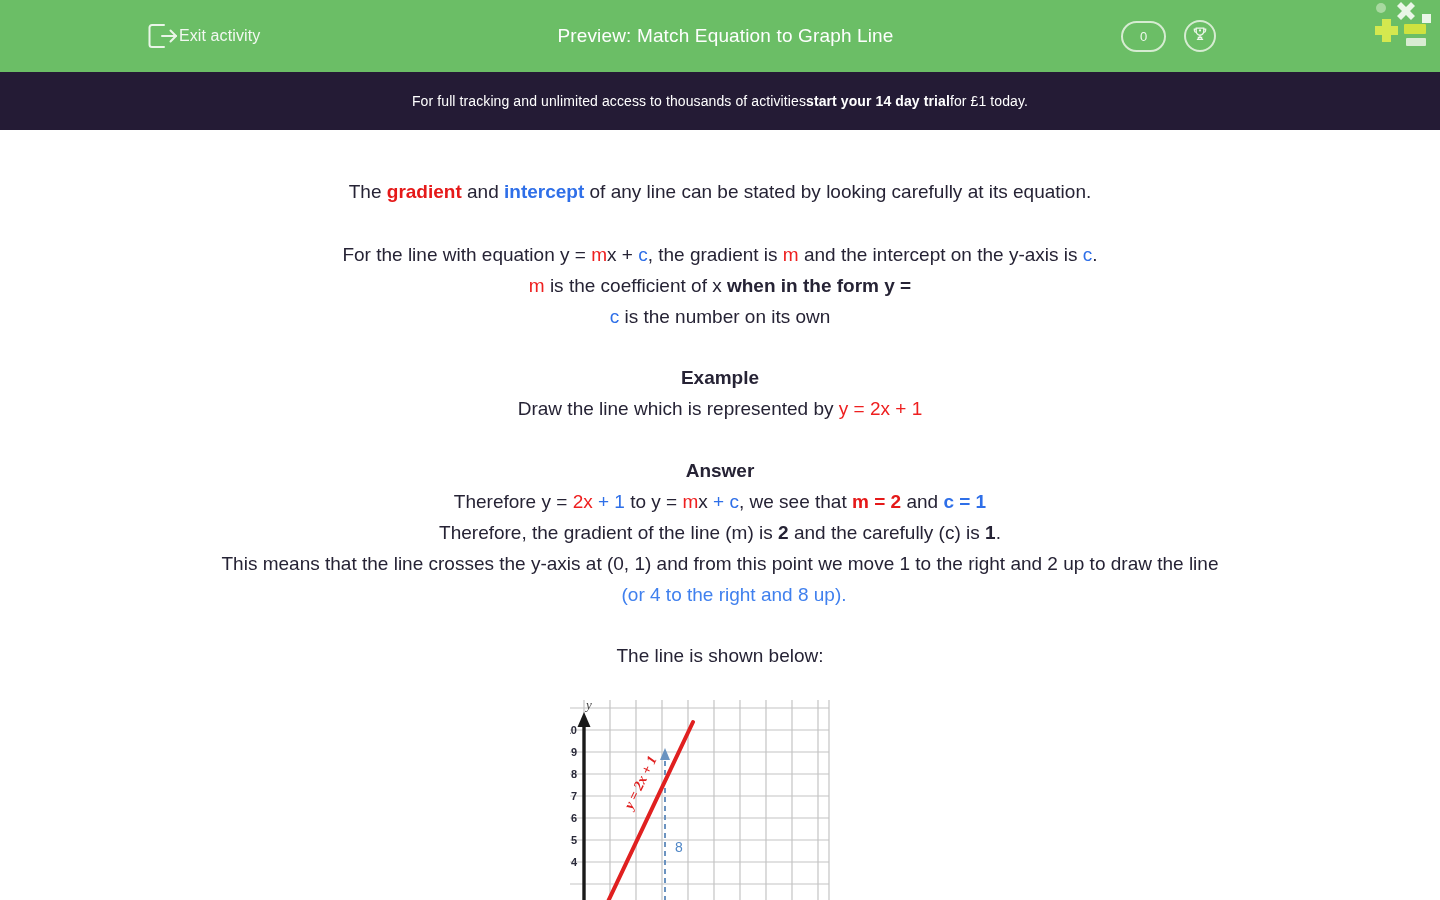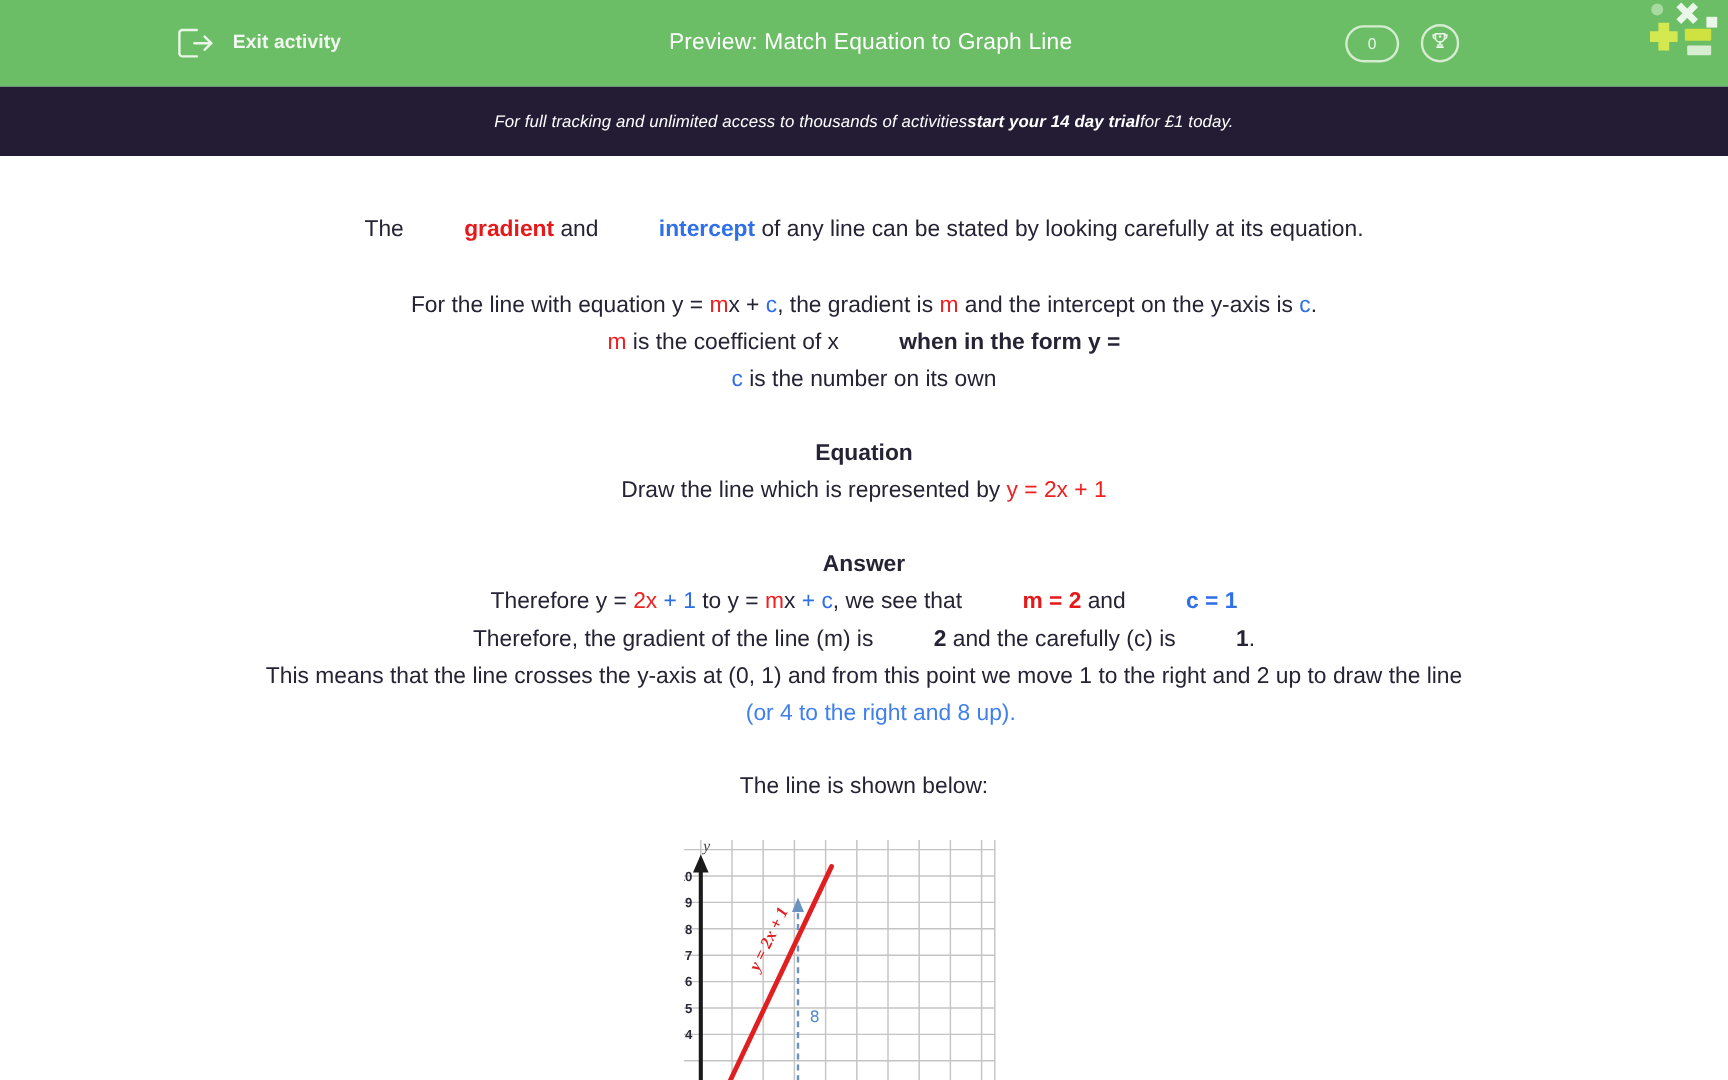--- a/index.html
+++ b/index.html
@@ -19,23 +19,22 @@
     display: flex;
     align-items: center;
   }
   .exit-activity {
     position: absolute;
     left: 148px;
     top: 0;
     height: 72px;
     display: flex;
     align-items: center;
-    gap: 16px;
+    gap: 1px;
     cursor: pointer;
-    font-weight: bold;
   }
   .exit-icon { width: 30px; height: 26px; display: block; }
   .exit-label {
     color: #f2f8f1;
     font-size: 16px;
     letter-spacing: 0.1px;
     white-space: nowrap;
   }
   .header-title {
     position: absolute;
@@ -85,35 +84,34 @@
   
   .promo-banner {
     height: 58px;
     background: #241B35;
     display: flex;
     align-items: center;
     justify-content: center;
     color: #ffffff;
     font-size: 14px;
     letter-spacing: 0.1px;
-    font-style: italic;
   }
   .promo-banner b { font-weight: bold; }
 
   
   .content {
     padding-top: 46px;
     text-align: center;
     color: #262335;
     font-size: 19px;
     line-height: 31px;
   }
   .red  { color: #EE2020; }
   .blue { color: #2E6FE8; text-align: center; }
-  .bold { font-weight: bold; margin-left: 45px; }
+  .bold { font-weight: bold; }
   .red.bold  { color: #E51919; }
   .blue.bold { color: #2F6FE8; }
 
   .para { margin: 0; }
   .spacer-lg { height: 32px; }
   .spacer-md { height: 30px; }
   .spacer-sm { height: 31px; }
 
   .section-head {
     font-weight: bold;
@@ -198,21 +196,21 @@
   <p class="para">
     <span class="red">m</span><span> is the coefficient of x </span><span class="bold">when in the form y =</span>
   </p>
 
   <p class="para">
     <span class="blue">c</span><span> is the number on its own</span>
   </p>
 
   <div class="spacer-md"></div>
 
-  <p class="para section-head">Equation</p>
+  <p class="para section-head">Example</p>
 
   <p class="para">
     <span>Draw the line which is represented by </span><span class="red">y = 2x + 1</span>
   </p>
 
   <div class="spacer-sm"></div>
 
   <p class="para section-head">Answer</p>
 
   <p class="para">

